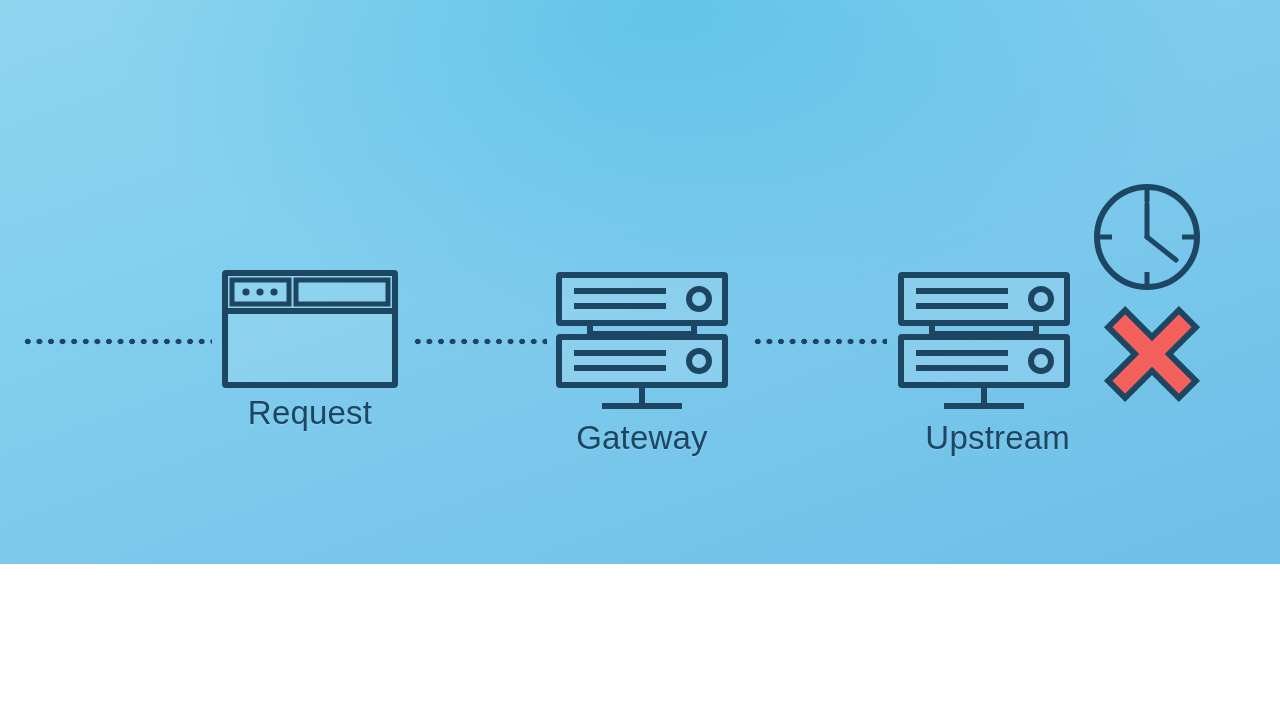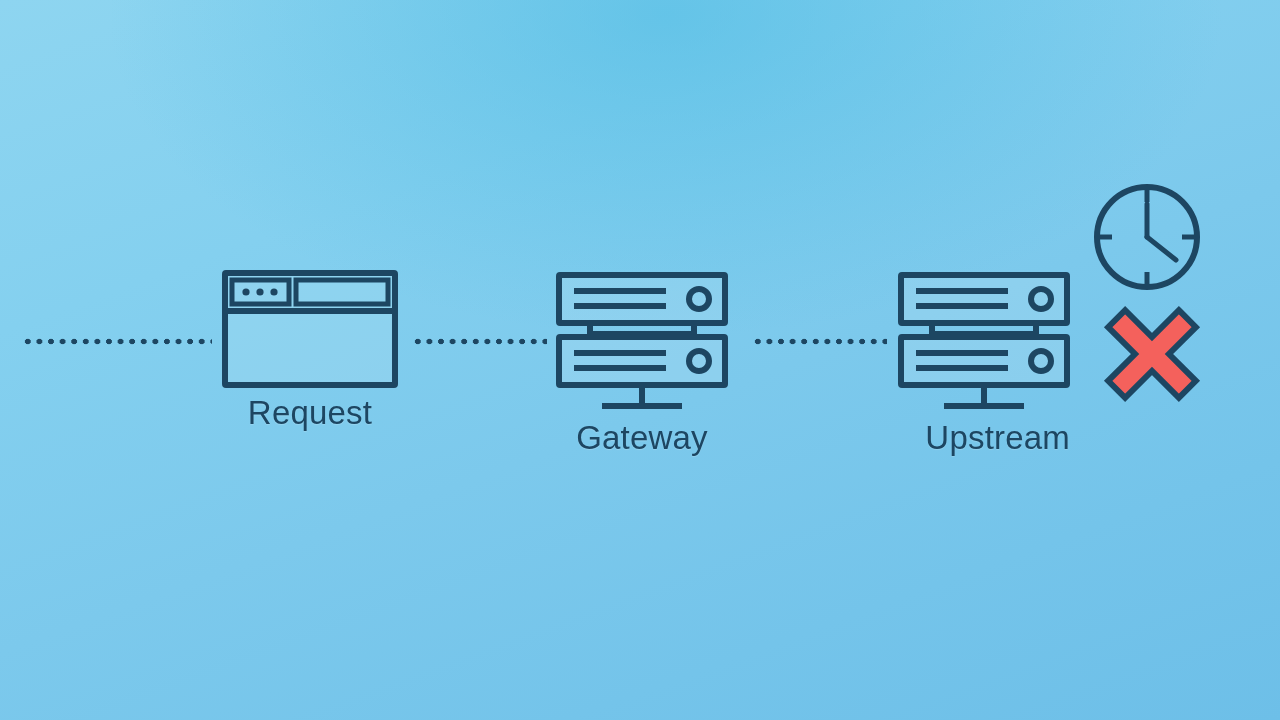--- a/index.html
+++ b/index.html
@@ -9,21 +9,21 @@
   body {
     width: 1280px;
     height: 720px;
     overflow: hidden;
     font-family: "Liberation Sans", sans-serif;
   }
 
   #stage {
     position: relative;
     width: 1280px;
-    height: 720px;
+    height: 564px;
     background:
       radial-gradient(ellipse 900px 520px at 52% 2%, rgba(72,185,226,0.55) 0%, rgba(72,185,226,0.0) 62%),
       linear-gradient(160deg, #8ed5f0 0%, #84d0ef 28%, #7cc9ec 55%, #74c4ea 78%, #6dbfe8 100%);
     overflow: hidden;
   }
 
   
   .dotted-line {
     position: absolute;
     height: 7px;

